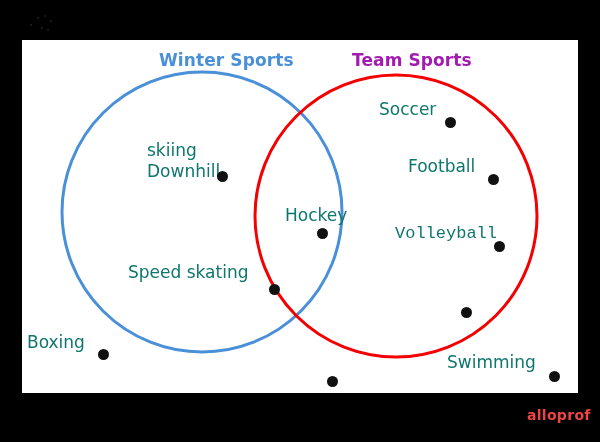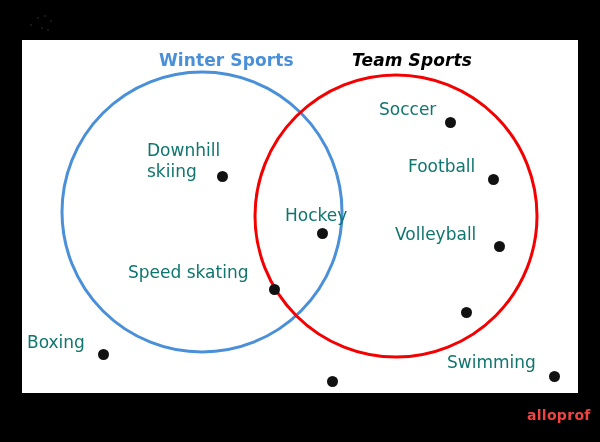--- a/index.html
+++ b/index.html
@@ -112,41 +112,41 @@
 
   <div id="card">
 
     <svg id="venn-svg" viewBox="0 0 556 353">
       <circle cx="180" cy="172" r="140" fill="none" stroke="#4a90d9" stroke-width="3"></circle>
       <circle cx="374" cy="176" r="141" fill="none" stroke="#f40000" stroke-width="3"></circle>
     </svg>
 
     <div class="set-title" style="left:137px; top:10px; color:#4a90d9;">Winter Sports</div>
 
-    <div class="set-title" style="left:330px; top:10px; color:#000000;font-style:italic;">Team Sports</div>
+    <div class="set-title" style="left:330px; top:10px; color:#a21caf;">Team Sports</div>
 
     <div class="item-label two-line" style="left:125px; top:100px;">
+      <div>skiing</div>
       <div>Downhill</div>
-      <div>skiing</div>
     </div>
     <div class="item-dot" style="left:200px; top:136px;"></div>
 
     <div class="item-label" style="left:106px; top:222px;">Speed skating</div>
     <div class="item-dot" style="left:252px; top:249px;"></div>
 
     <div class="item-label" style="left:263px; top:165px;">Hockey</div>
     <div class="item-dot" style="left:300px; top:193px;"></div>
 
     <div class="item-label" style="left:357px; top:59px;">Soccer</div>
     <div class="item-dot" style="left:428px; top:82px;"></div>
 
     <div class="item-label" style="left:386px; top:116px;">Football</div>
     <div class="item-dot" style="left:471px; top:139px;"></div>
 
-    <div class="item-label" style="left:373px; top:184px;">Volleyball</div>
+    <div class="item-label" style="left:373px; top:184px;font-family:Liberation Mono, monospace;">Volleyball</div>
     <div class="item-dot" style="left:477px; top:206px;"></div>
 
     <div class="item-dot" style="left:444px; top:272px;"></div>
 
     <div class="item-label" style="left:5px; top:292px;">Boxing</div>
     <div class="item-dot" style="left:81px; top:314px;"></div>
 
     <div class="item-dot" style="left:310px; top:341px;"></div>
 
     <div class="item-label" style="left:425px; top:312px;">Swimming</div>

